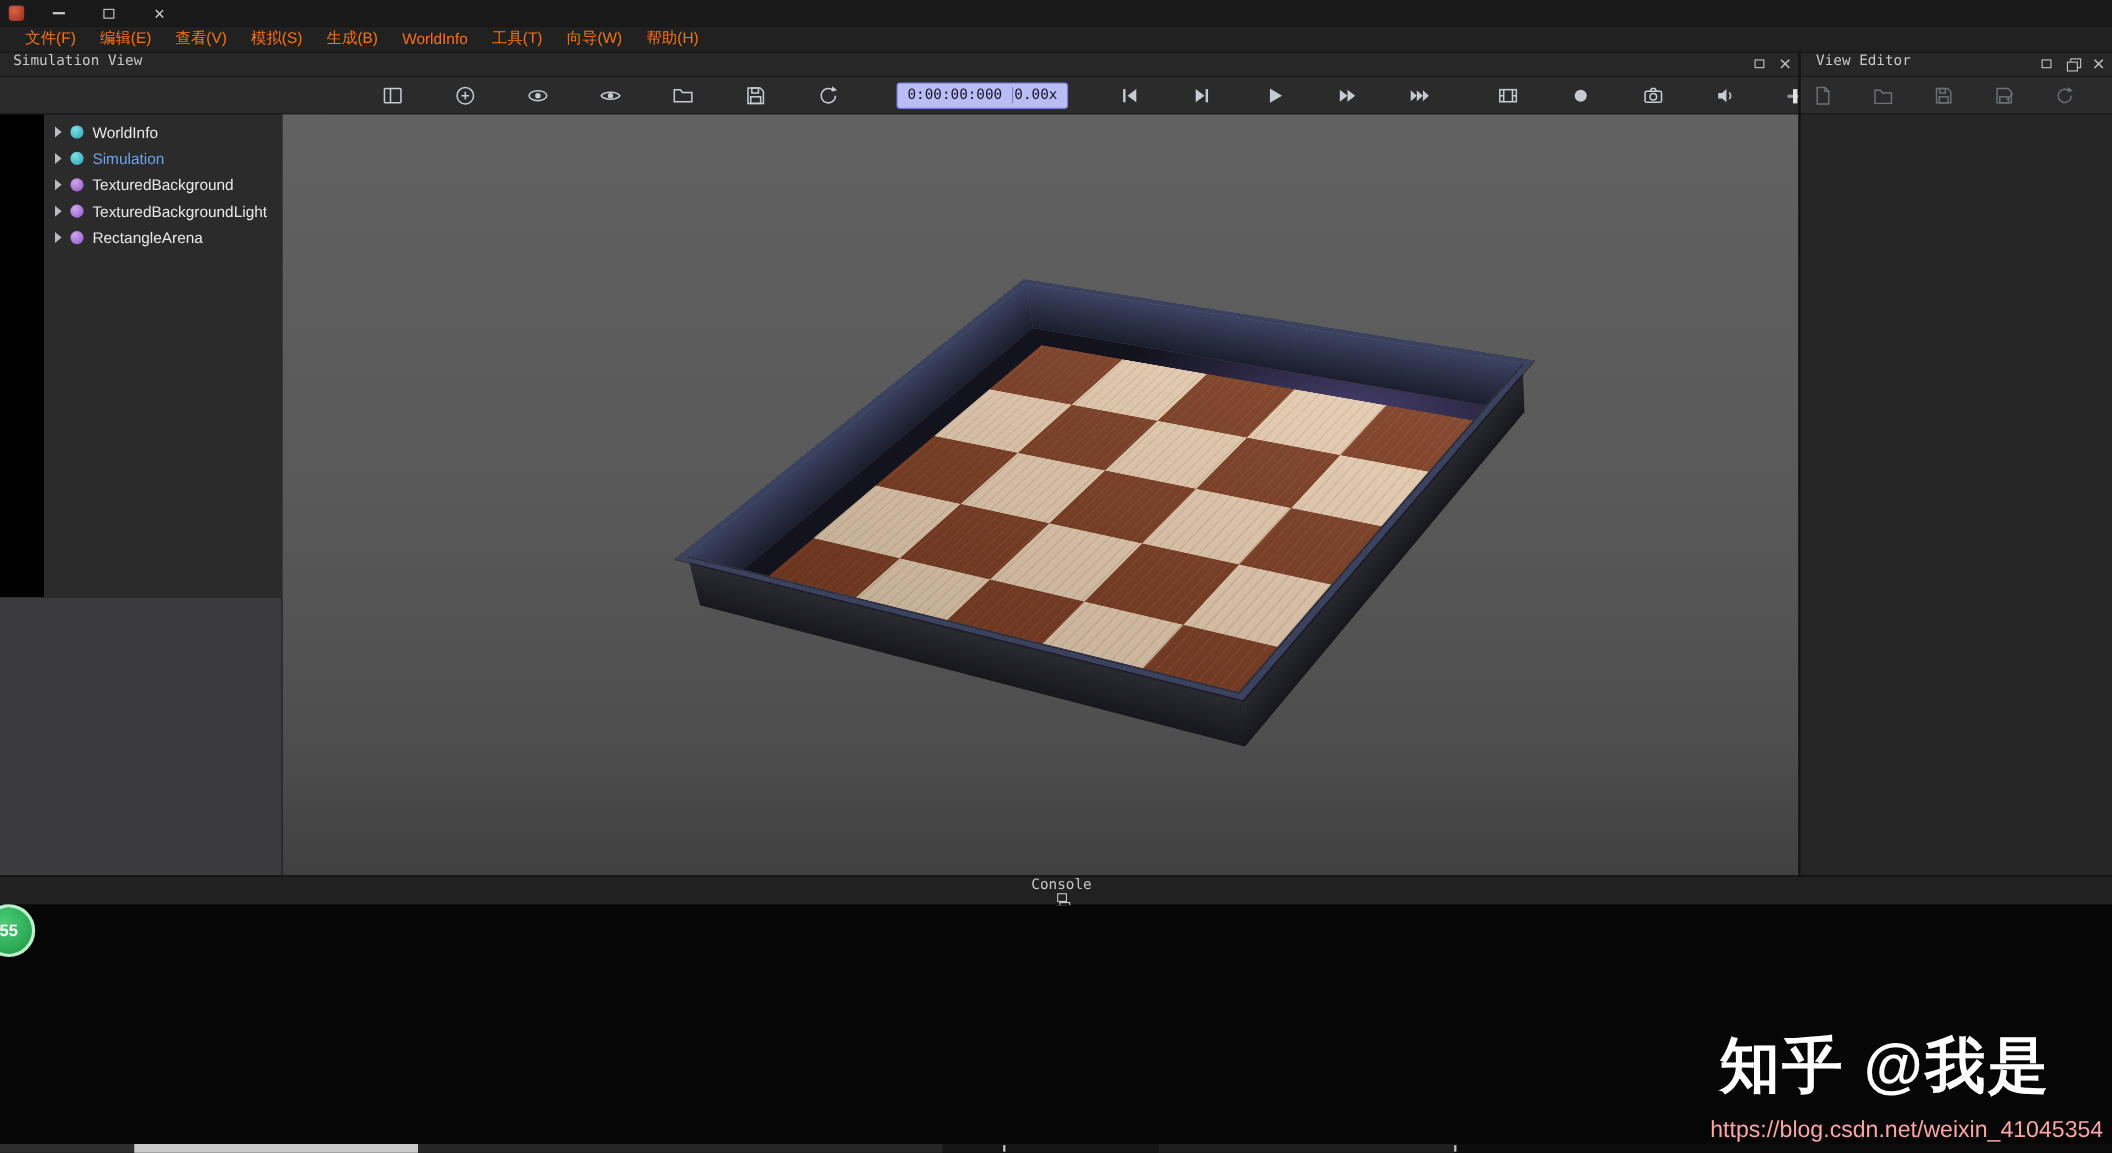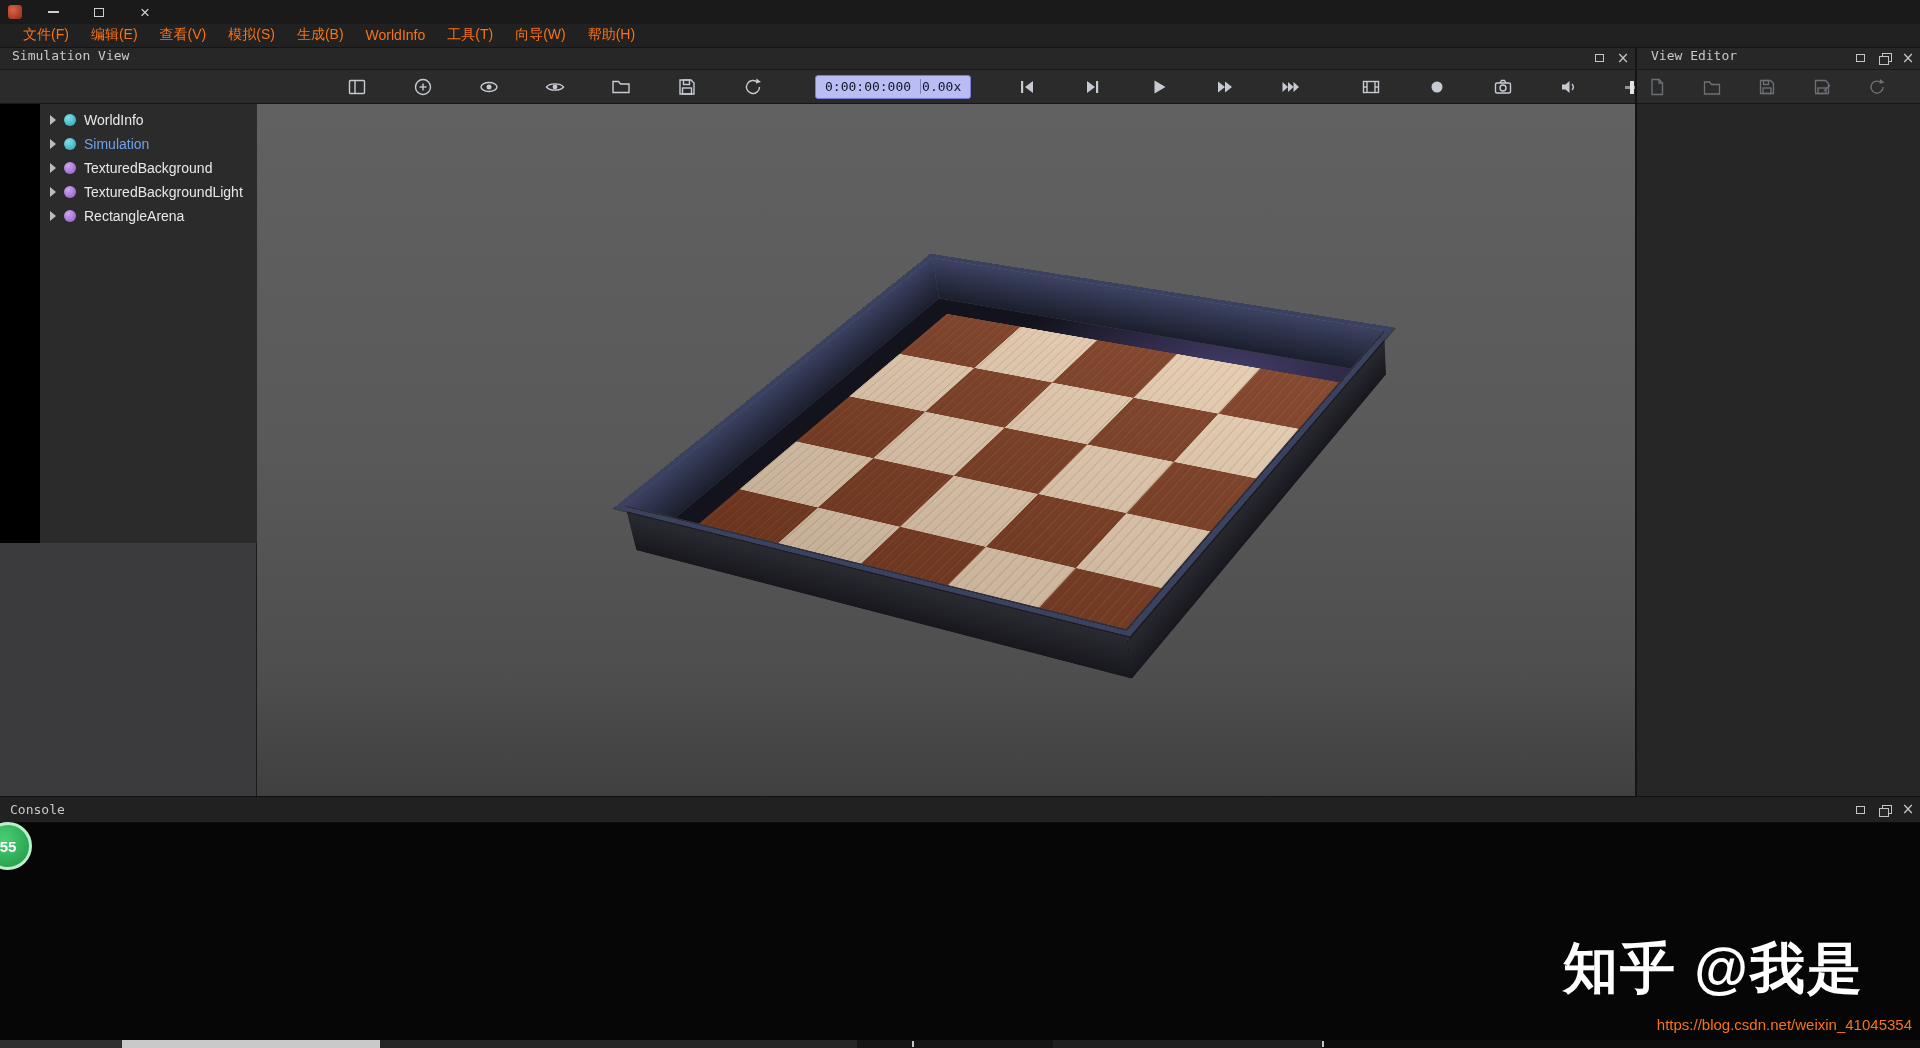--- a/index.html
+++ b/index.html
@@ -103,30 +103,30 @@
          transform:translateZ(52px); box-shadow:0 0 0 2px rgba(0,0,0,.35); }
 
   
   .editor-body { position:absolute; left:1635px; top:104px; width:285px; height:692px; background:#262626;
                  border-left:2px solid #141414; }
 
   
   .console-hdr { position:absolute; left:0; top:796px; width:1920px; height:27px; background:#212121;
                  color:#c9c9c9; font-family:"DejaVu Sans Mono","Liberation Mono",monospace; font-size:13px;
                  display:flex; align-items:center; padding-left:10px; border-top:1px solid #101010;
-                 border-bottom:1px solid #0c0c0c; }
+                 border-bottom:1px solid #0c0c0c;flex-direction:column; }
   .console-body { position:absolute; left:0; top:823px; width:1920px; height:217px; background:#060606; }
   .rec-badge { position:absolute; left:-16px; top:822px; width:48px; height:48px; border-radius:50%;
                background:radial-gradient(circle at 40% 35%, #49cf74, #1f9445); border:3px solid #bdeecb;
                color:#fff; font-size:15px; font-weight:bold; display:flex; align-items:center; justify-content:center; z-index:5; }
 
   
   .zhihu { position:absolute; right:56px; top:932px; color:#ffffff; font-size:55px; font-weight:600;
            letter-spacing:2px; z-index:6; }
-  .src-url { position:absolute; right:8px; top:1016px; color:#f97316; font-size:15px; z-index:6; }
+  .src-url { position:absolute; right:8px; top:1016px; color:#fca5a5; font-size:21px; z-index:6; }
 
   .bstrip { position:absolute; left:0; top:1040px; width:1920px; height:8px; background:#0d0d0d; z-index:7; }
   .bseg { position:absolute; top:0; height:8px; }
   .tick { position:absolute; top:1px; width:2px; height:6px; background:#e8e8e8; opacity:.85; }
 </style>
 </head>
 <body>
 
 <div class="titlebar">
   <div class="app-icon"></div>

